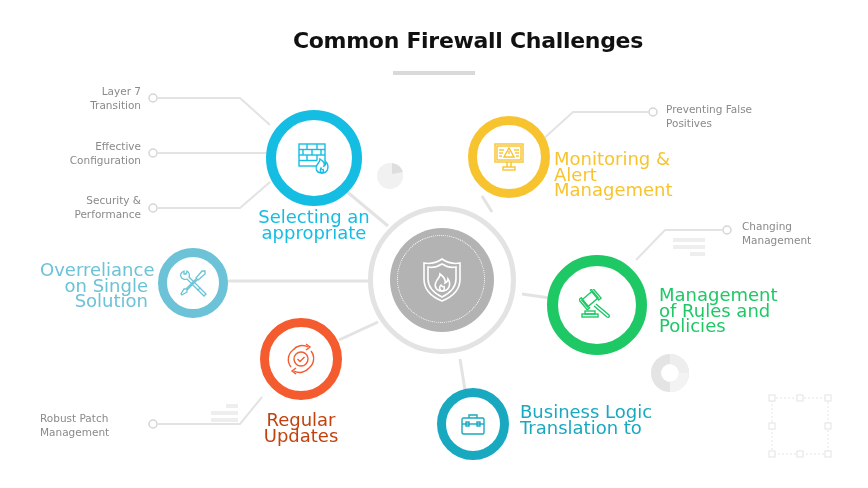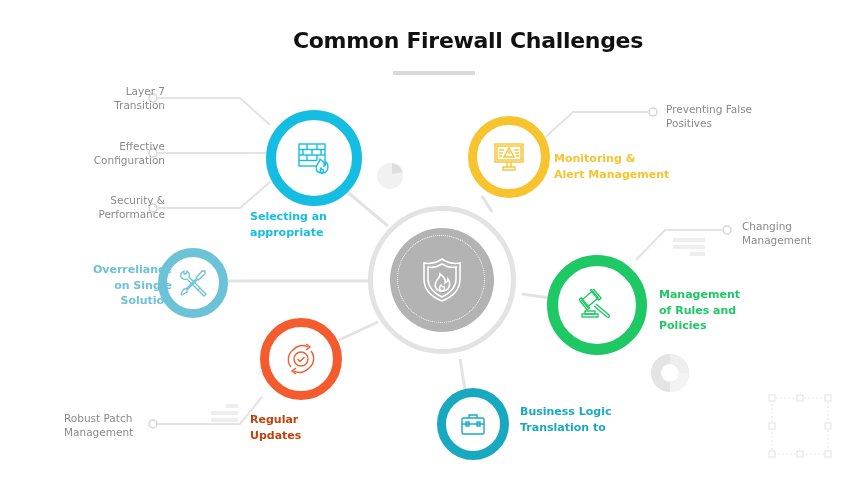--- a/index.html
+++ b/index.html
@@ -5,24 +5,24 @@
   html, body { margin: 0; padding: 0; background: #ffffff; }
   body { width: 868px; height: 488px; position: relative; overflow: hidden;
          font-family: "DejaVu Sans", "Liberation Sans", sans-serif; }
   .title { position: absolute; left: 0; width: 868px; top: 28px; text-align: center;
            font-size: 22px; font-weight: bold; color: #111; letter-spacing: -0.3px; margin-left: 34px; }
   .title-bar { position: absolute; left: 393px; top: 71px; width: 82px; height: 4px; background: #d9d9d9; }
   svg.lines { position: absolute; left: 0; top: 0; }
   .ring { position: absolute; border-radius: 50%; box-sizing: border-box; background: #fff;
           display: flex; align-items: center; justify-content: center; }
   .ring svg { display: block; }
-  .label { position: absolute; font-weight: bold; font-size: 11px; line-height: 15.5px; }
+  .label { position: absolute; font-weight: normal; font-size: 18px; line-height: 15.5px; }
   .sub { position: absolute; font-size: 10.5px; line-height: 13.5px; color: #8a8a8a; }
-  .right { text-align: right; margin-left: 24px; }
-  .center { text-align: left; }
+  .right { text-align: right; }
+  .center { text-align: center; }
 </style>
 </head>
 <body>
 
 <div class="title">Common Firewall Challenges</div>
 <div class="title-bar"></div>
 
 <svg class="lines" width="868" height="488">
   <g stroke="#e3e3e3" stroke-width="2" fill="none">
 

